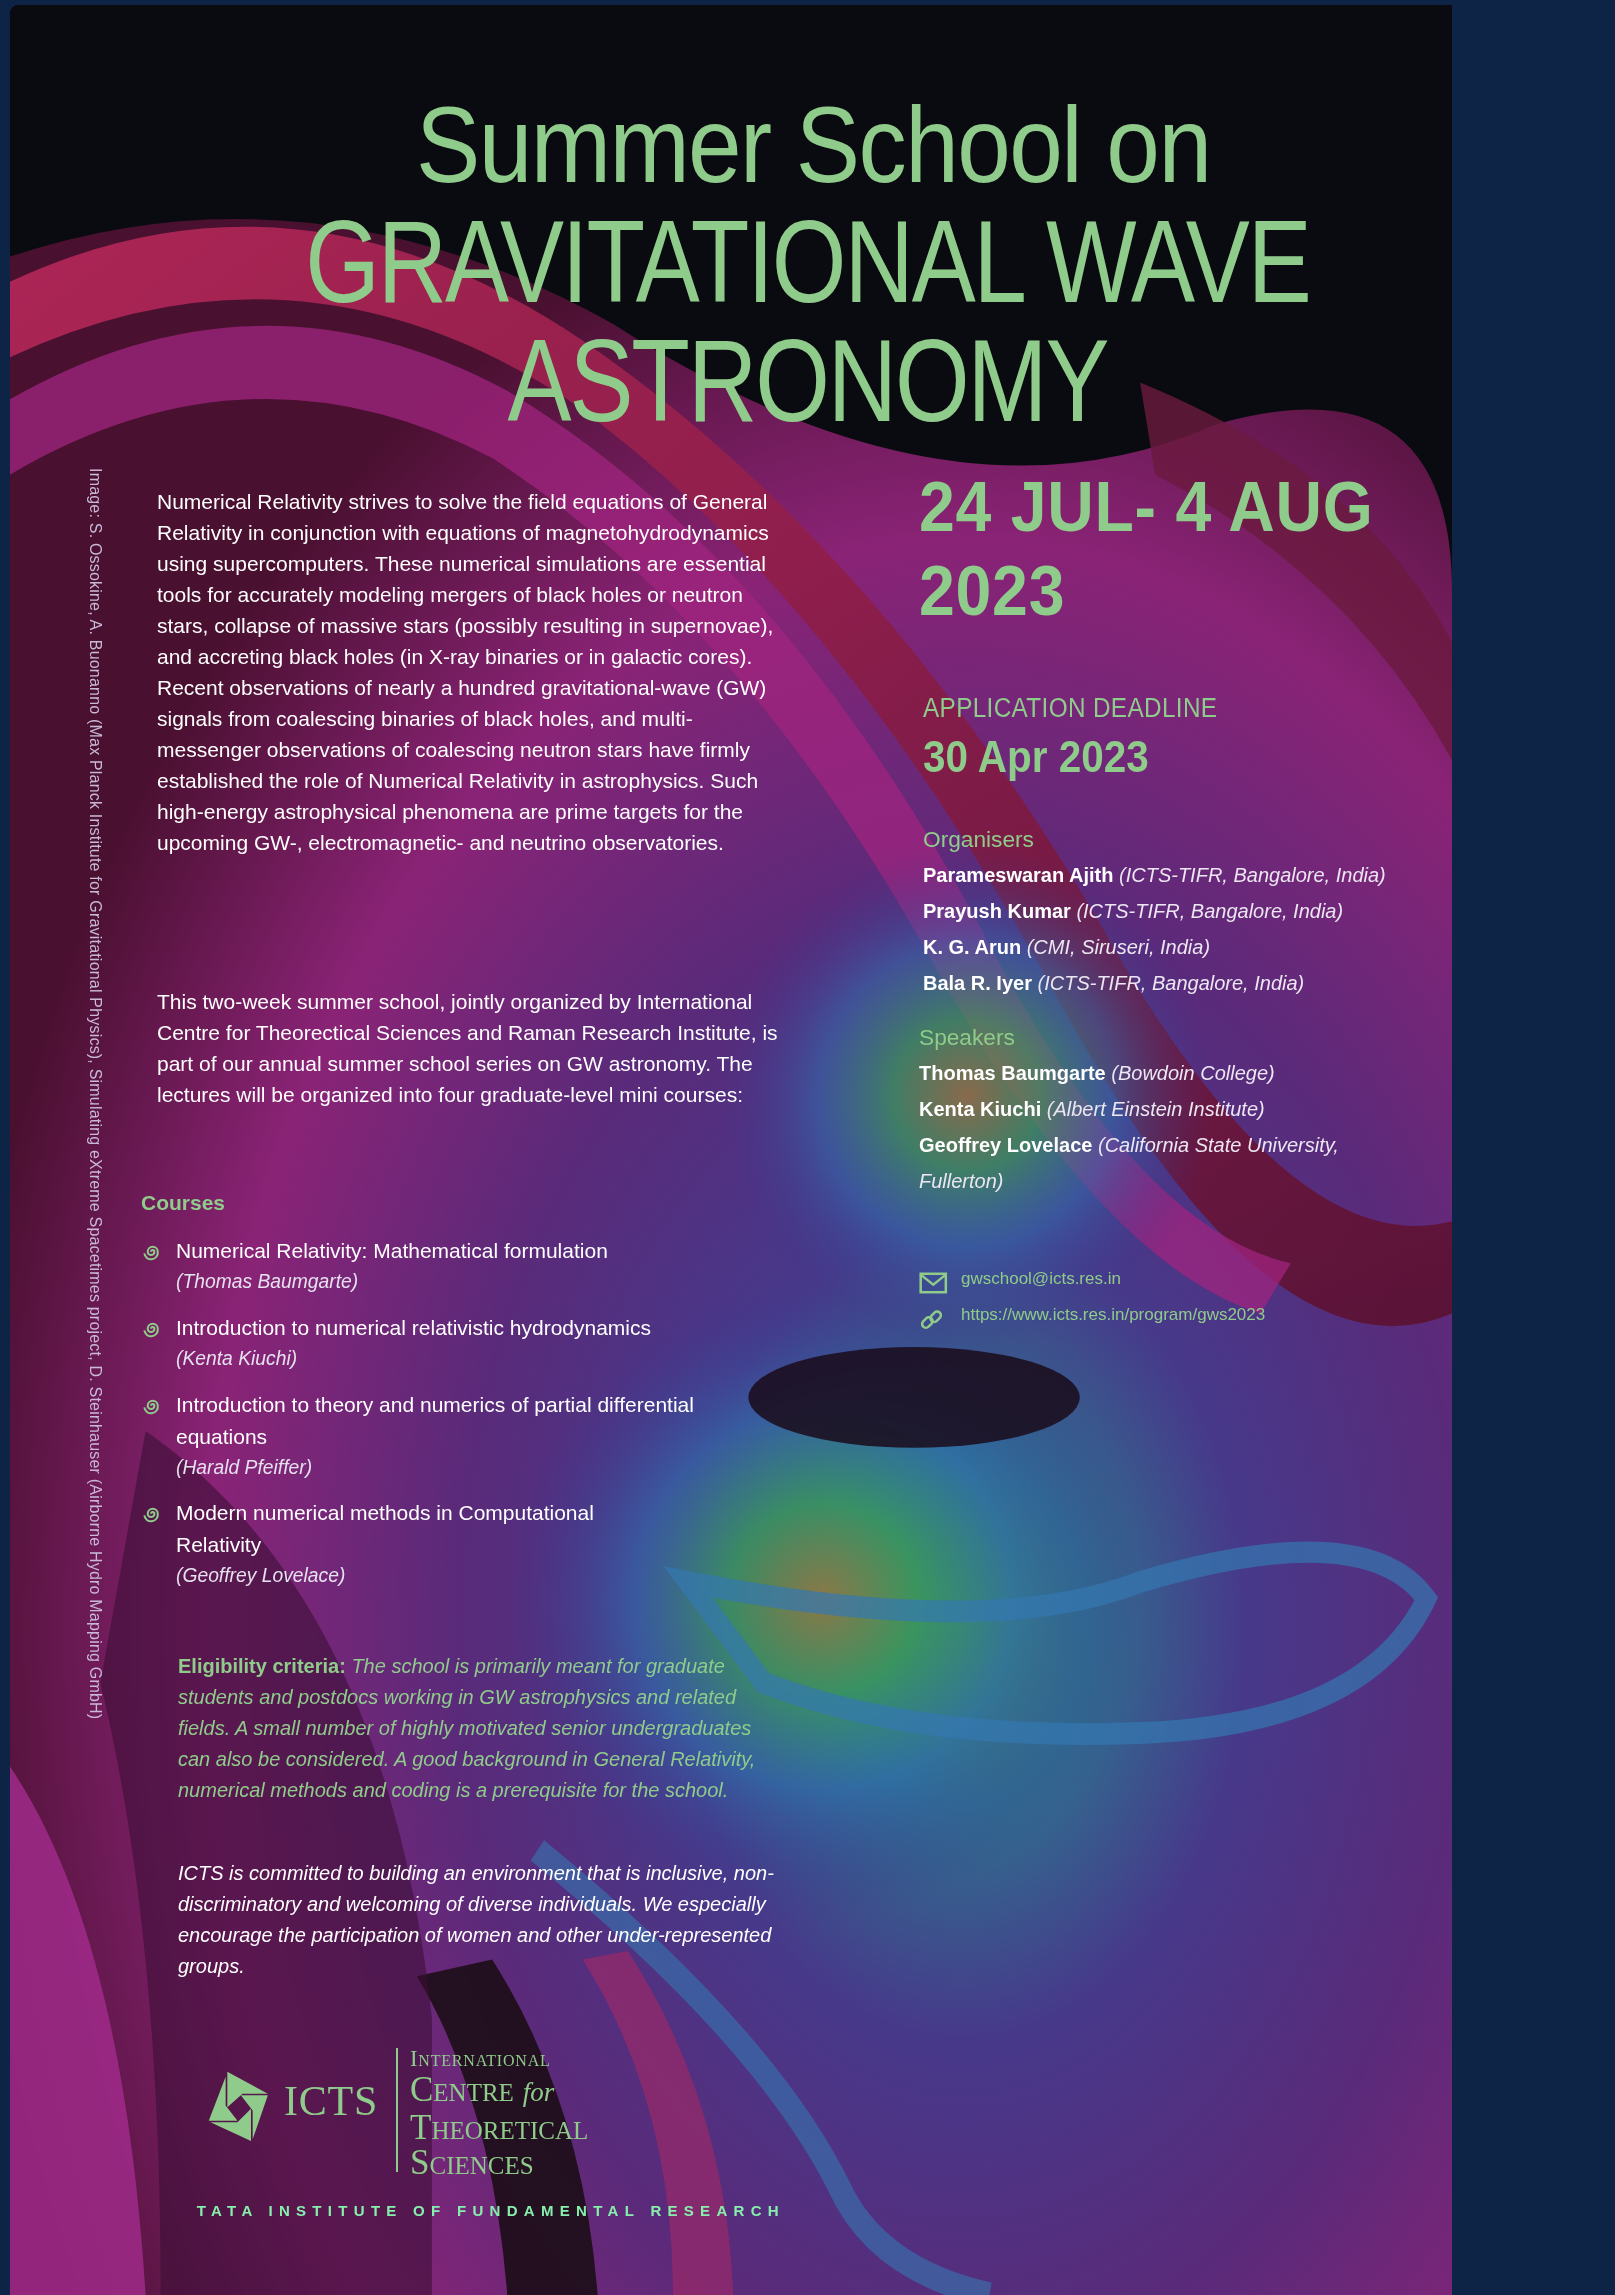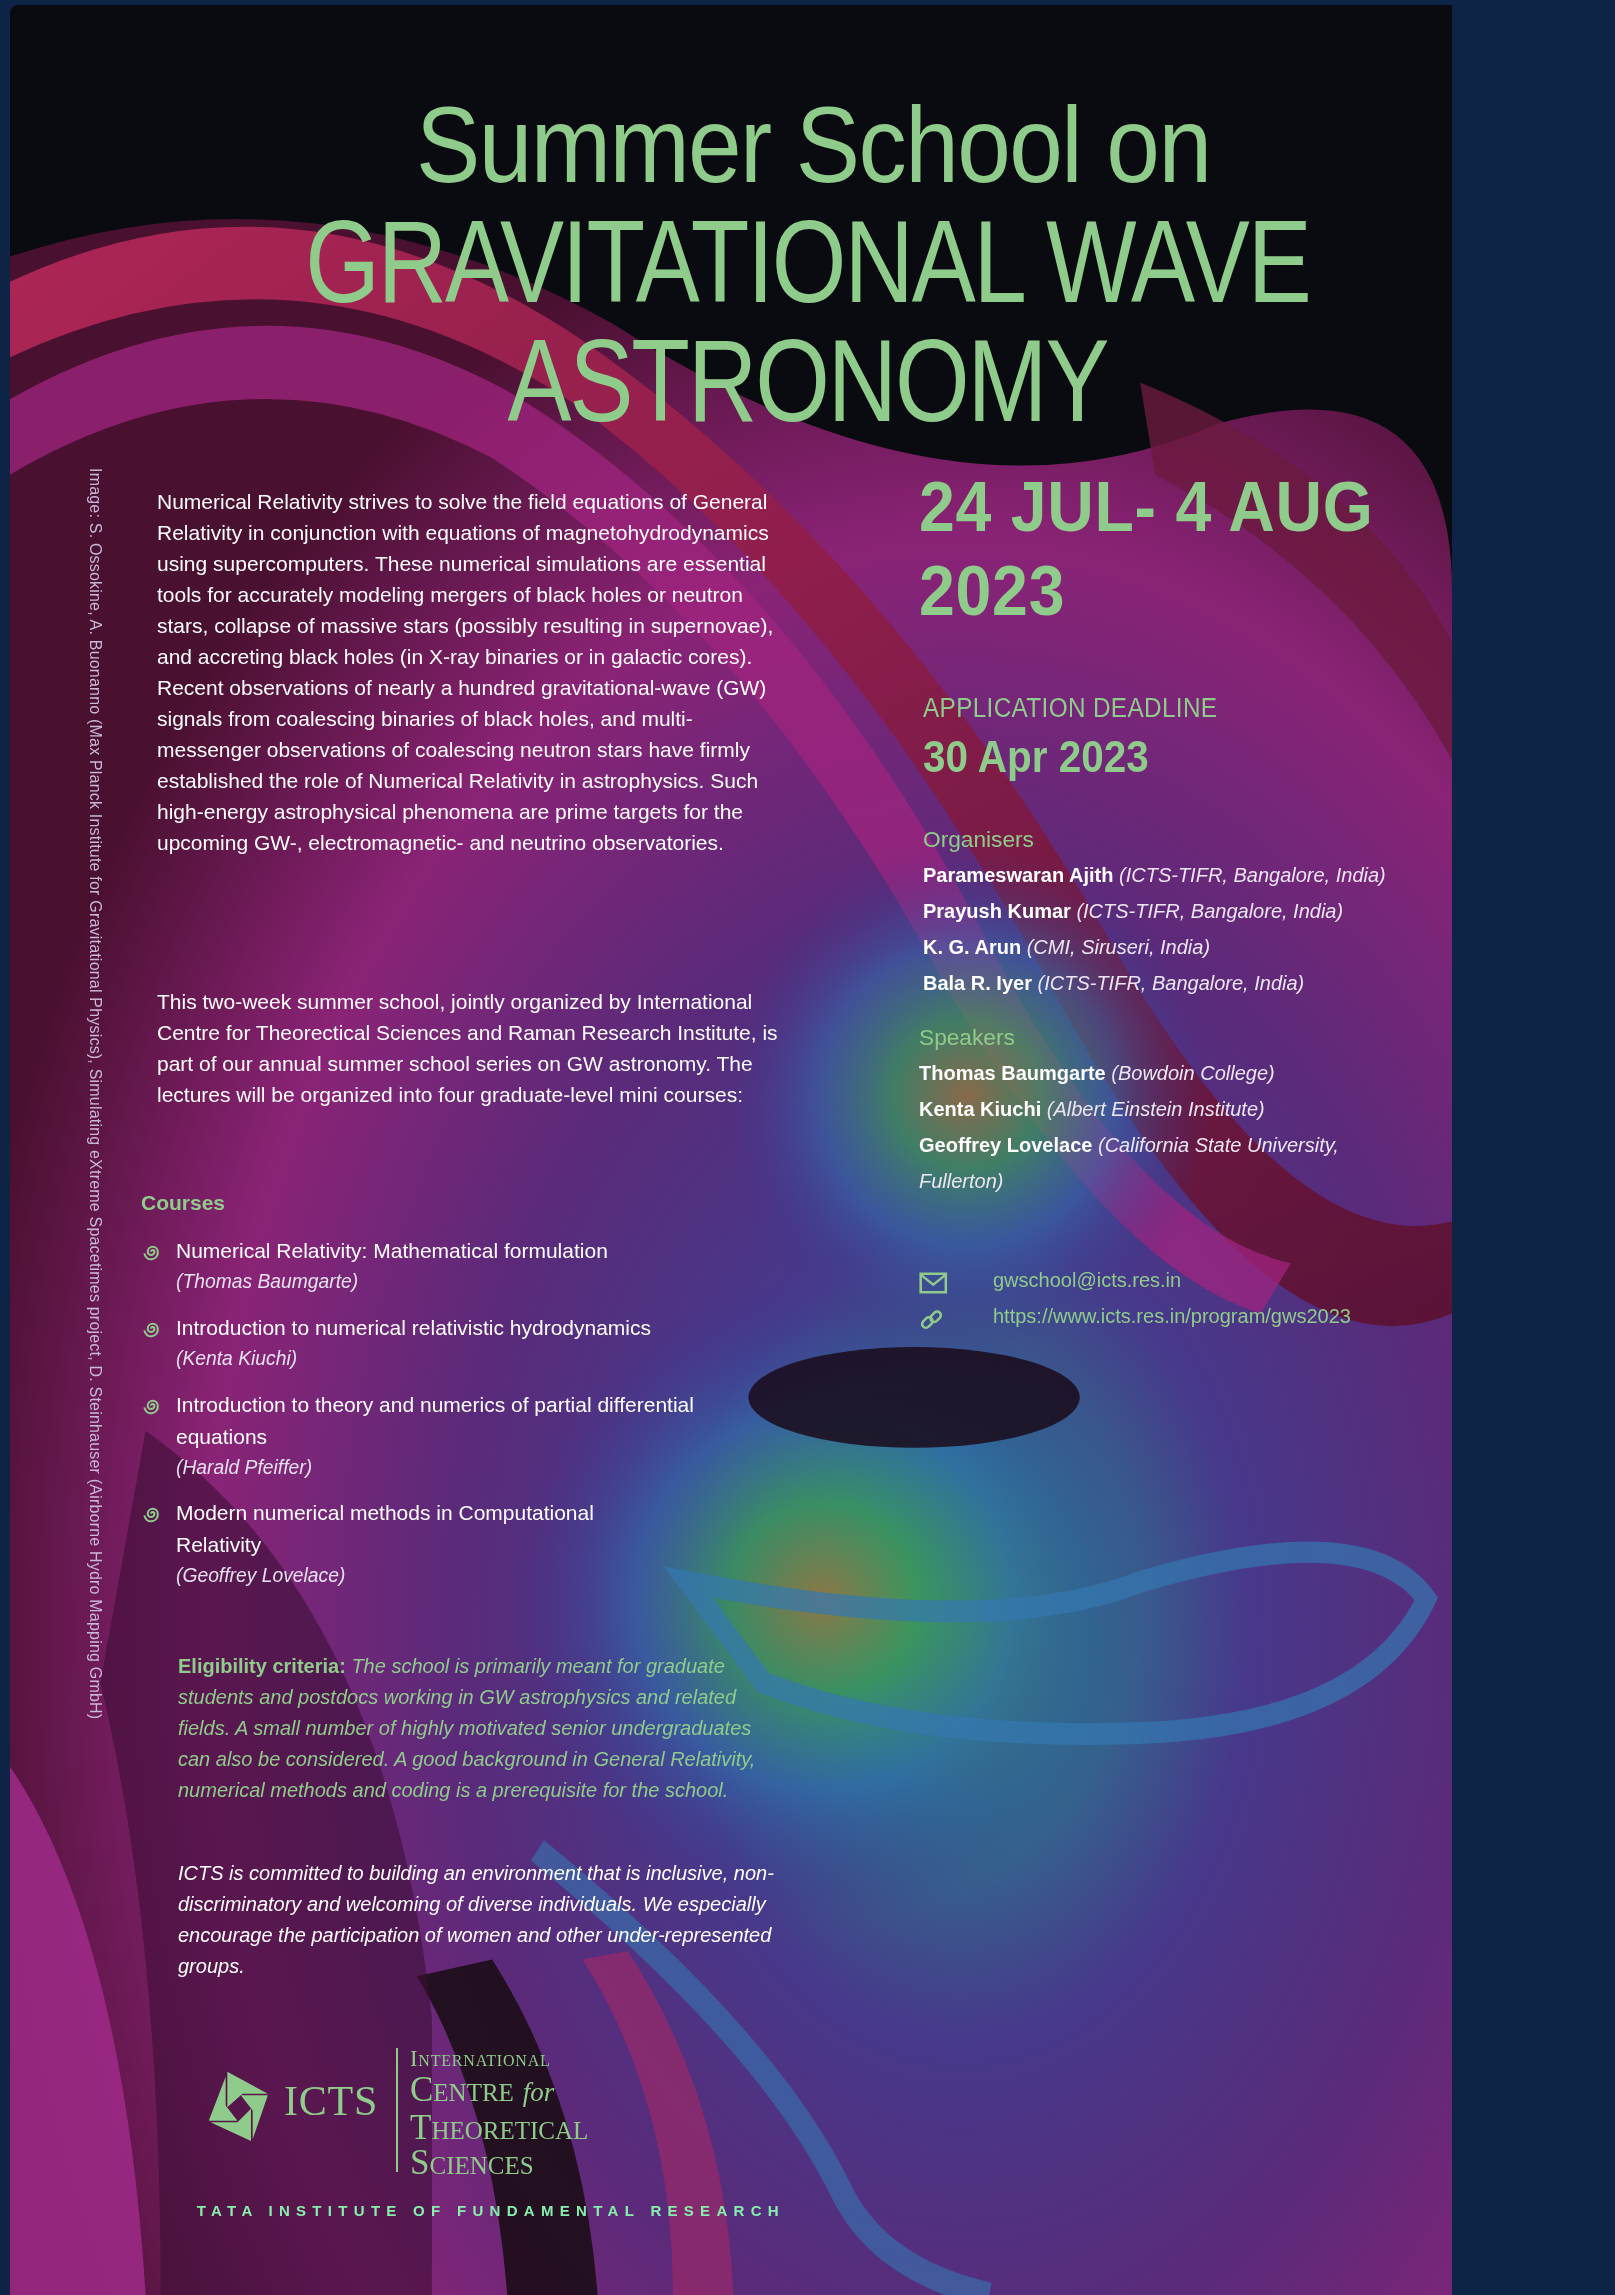--- a/index.html
+++ b/index.html
@@ -68,21 +68,21 @@
   .dates { position: absolute; left: 909px; top: 460px; font-size: 70px; font-weight: 700; color: #8fcb8a; line-height: 84px; letter-spacing: 0.8px; transform: scaleX(0.92); transform-origin: 0 0; white-space: nowrap; }
   .deadline-label { position: absolute; left: 913px; top: 688px; font-size: 27px; color: #8fcb8a; letter-spacing: 0.4px; transform: scaleX(0.9); transform-origin: 0 0; white-space: nowrap; }
   .deadline-date { position: absolute; left: 913px; top: 727px; font-size: 44px; font-weight: 700; color: #8fcb8a; transform: scaleX(0.92); transform-origin: 0 0; white-space: nowrap; }
 
   .sec-label { position: absolute; font-size: 22.7px; color: #8fcb8a; }
   .people { position: absolute; }
   .person { font-size: 20px; line-height: 36px; color: #ffffff; white-space: nowrap; }
   .person b { font-weight: 700; }
   .person i { font-weight: 300; color: #ece6f2; }
 
-  .contact { position: absolute; left: 909px; font-size: 20px; color: #8fcb8a; white-space: nowrap; padding-left: 32px; }
+  .contact { position: absolute; left: 909px; font-size: 17px; color: #8fcb8a; white-space: nowrap; }
   .contact svg { position: absolute; left: 0; top: 3.4px; }
   .contact span { margin-left: 42px; }
 
   .rri { position: absolute; left: 1438px; top: 2027px; width: 84px; height: 185px; }
   .rri-text { position: absolute; left: 1440px; top: 2178px; font-family: Liberation Sans, sans-serif; font-size: 36px; color: #4e1616; letter-spacing: 0.8px; }
 </style>
 </head>
 <body>
 
 <div class="poster">

